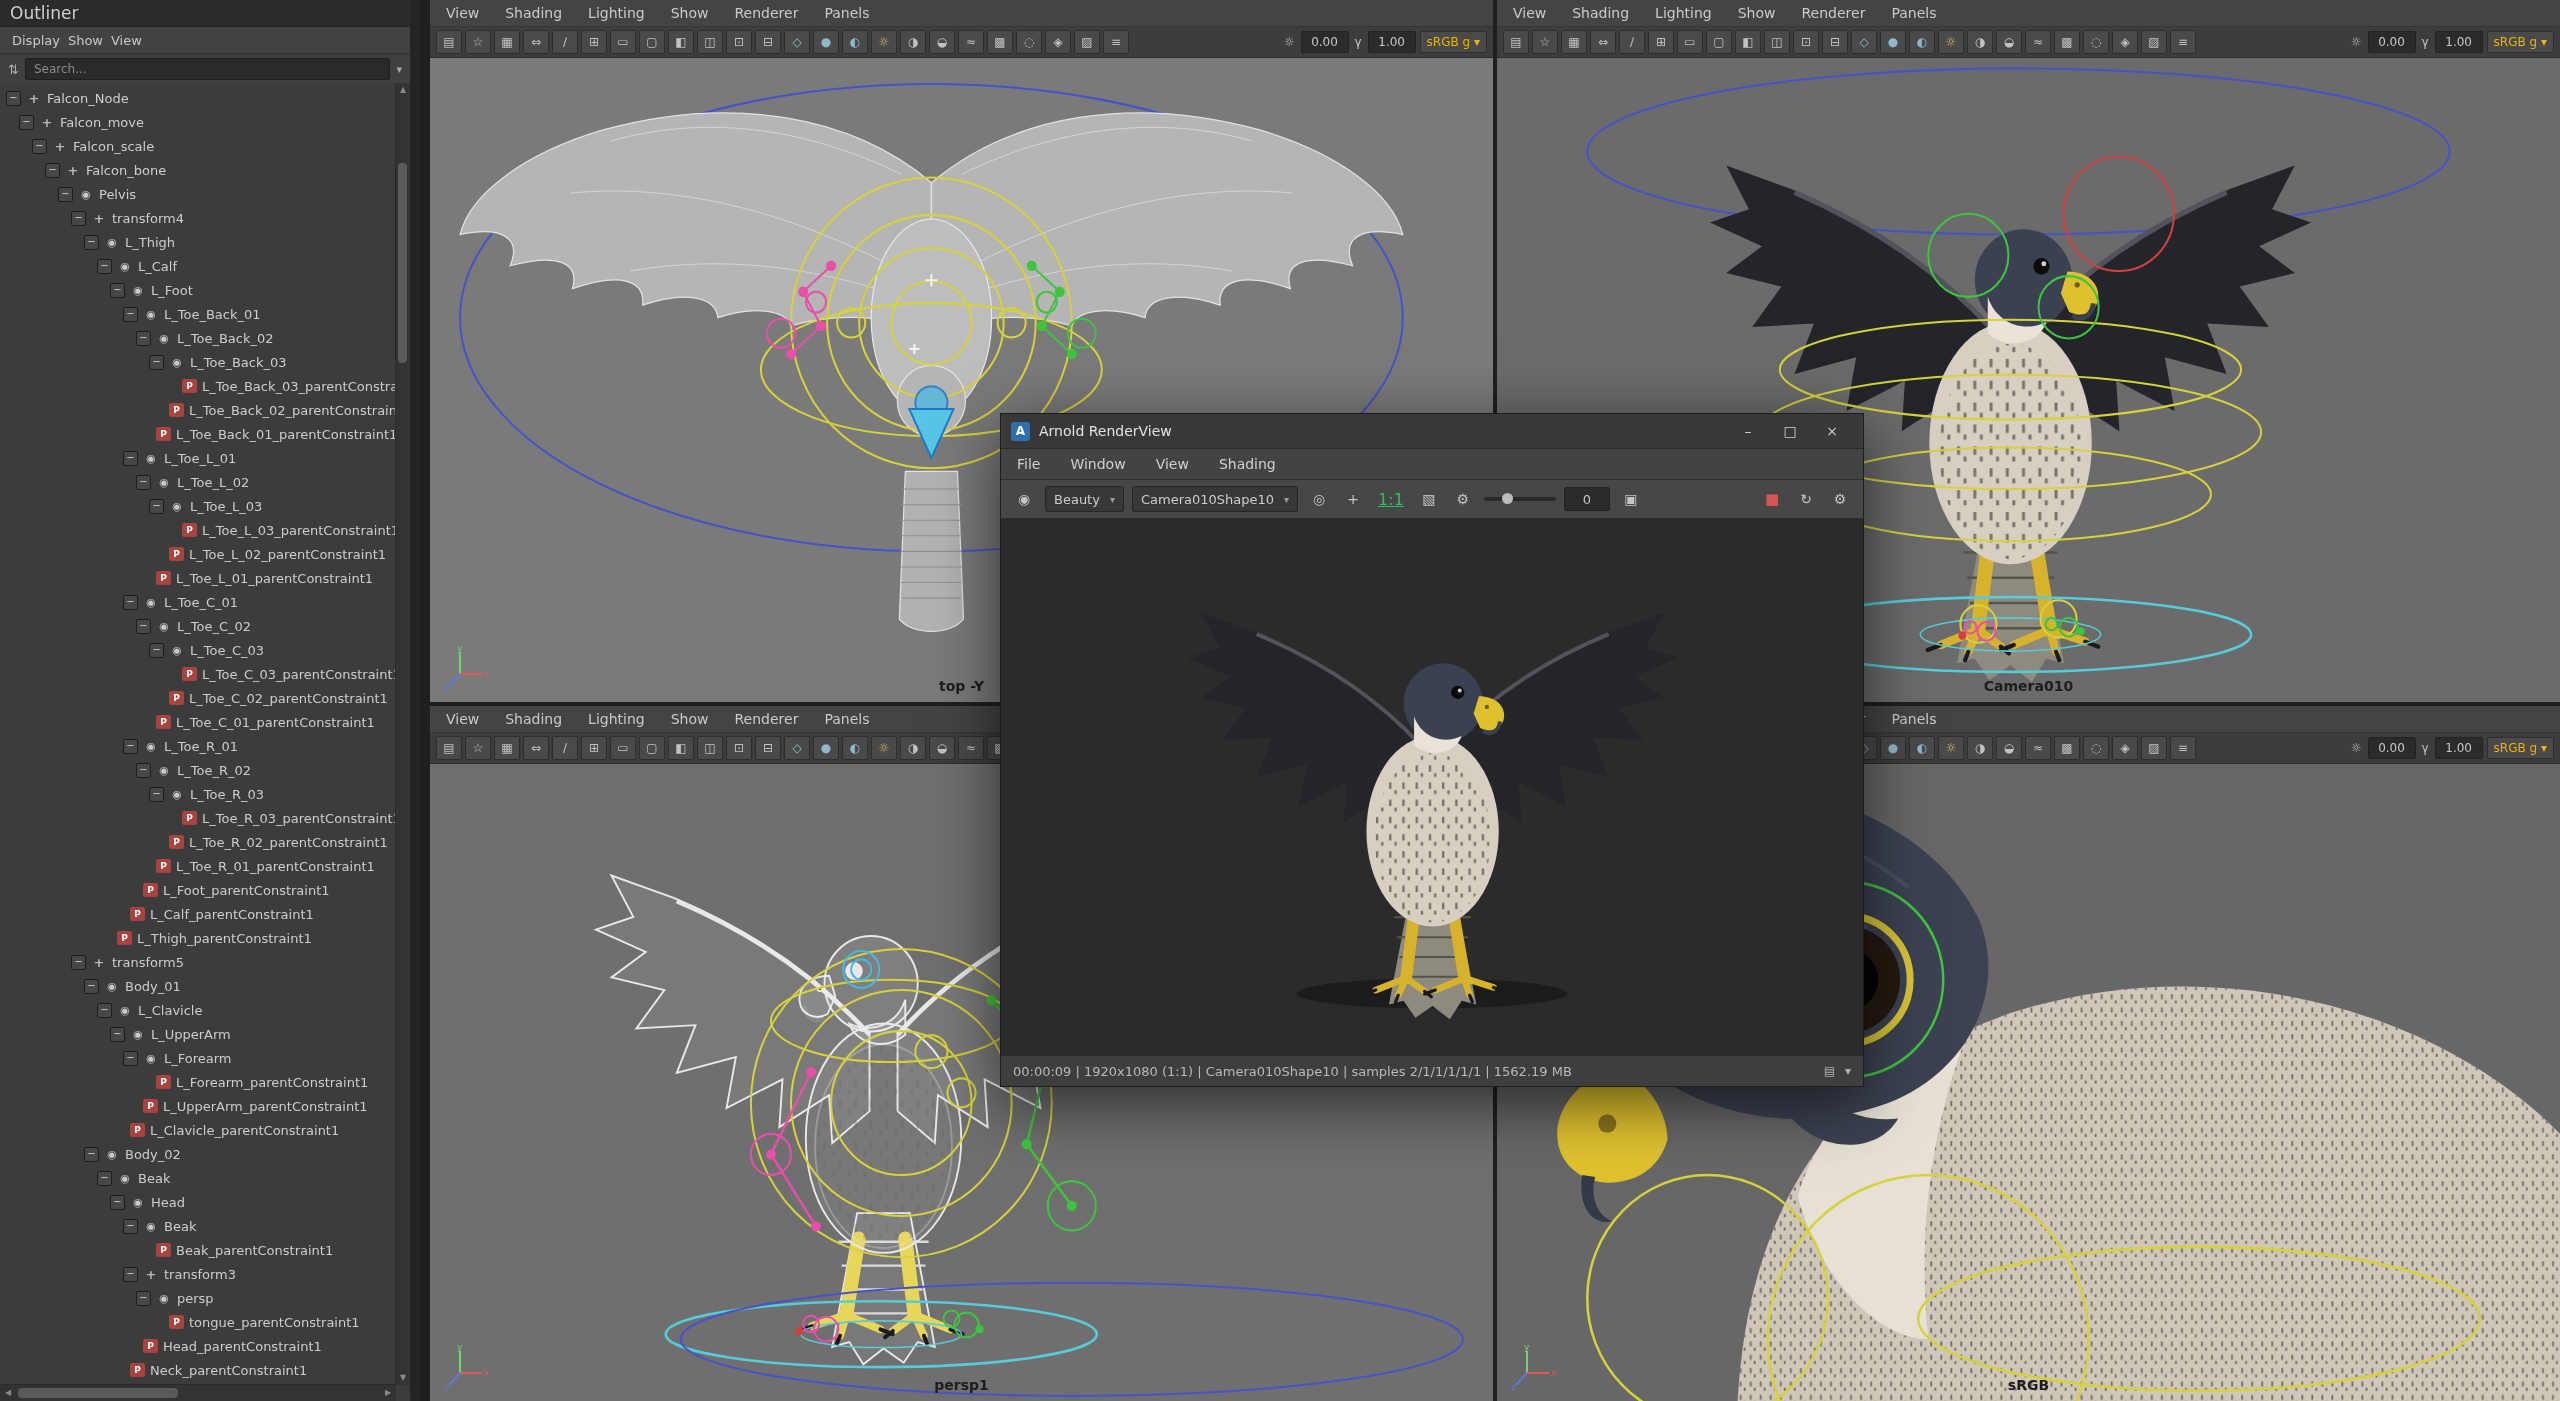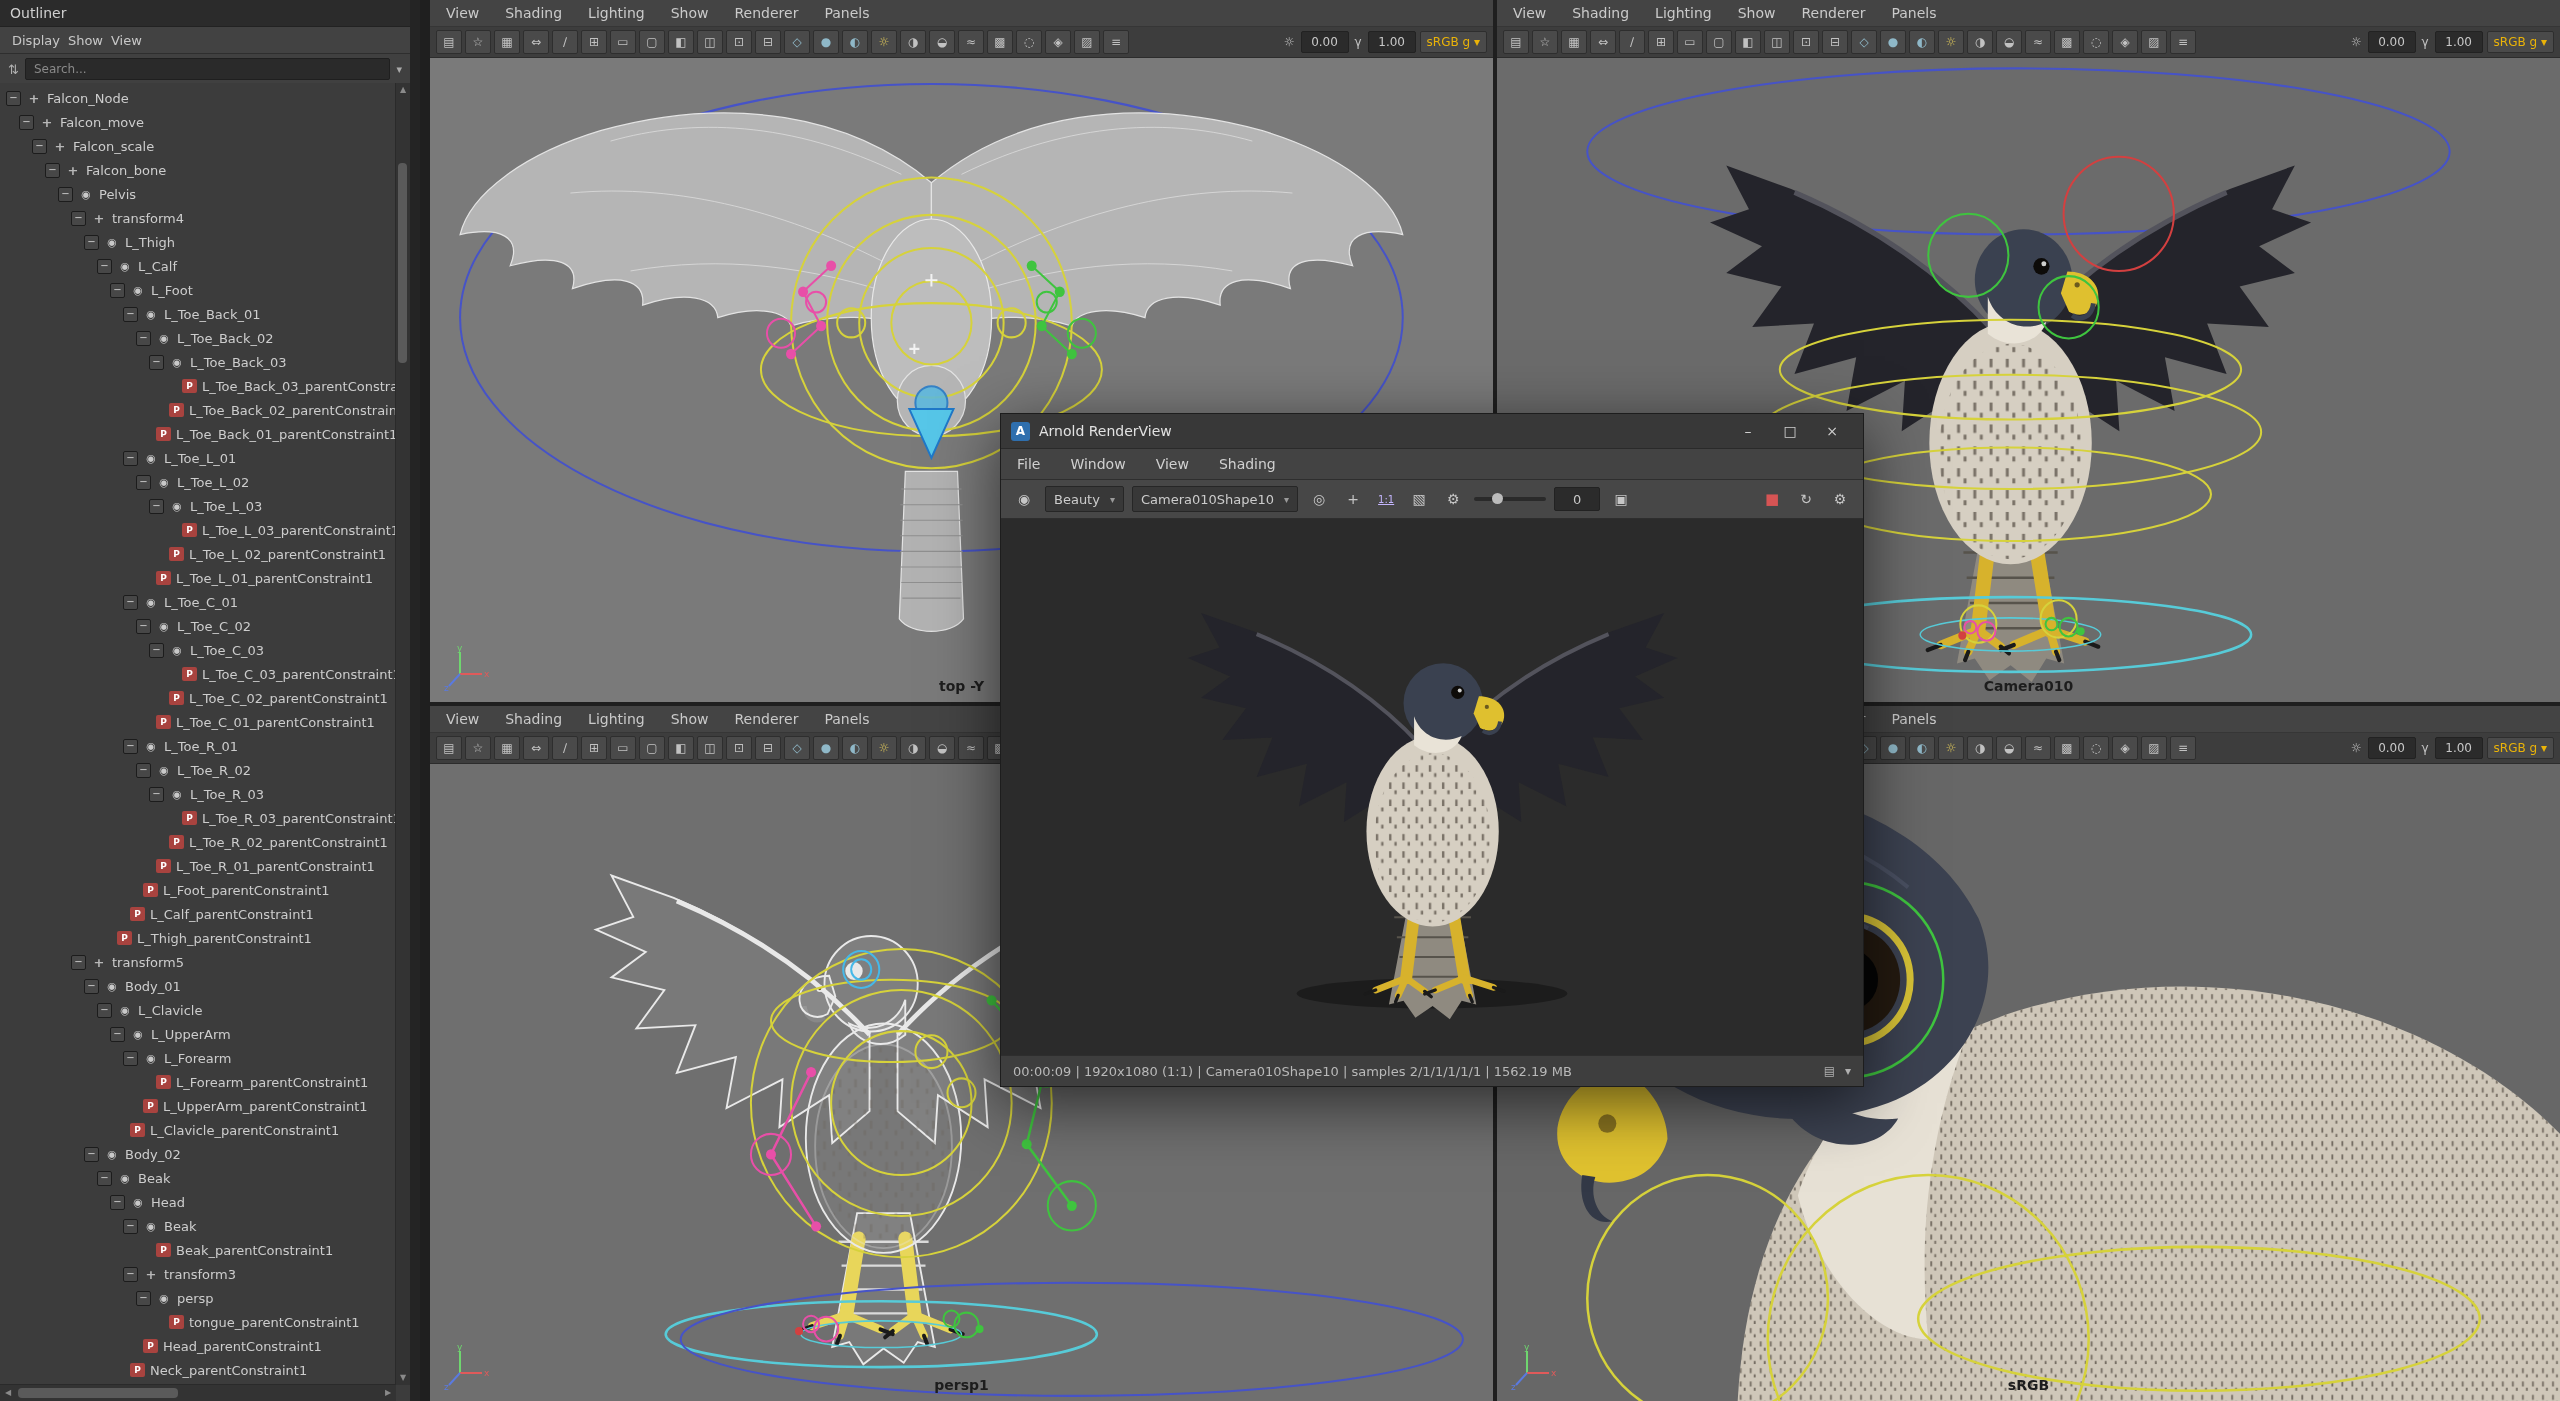--- a/index.html
+++ b/index.html
@@ -2,21 +2,21 @@
 <html><head>
 <meta charset="utf-8">
 <style>
   html,body{margin:0;padding:0;width:2560px;height:1401px;background:#1f1f1f;overflow:hidden;
     font-family:"DejaVu Sans","Liberation Sans",sans-serif;}
   #app{position:relative;width:2560px;height:1401px;}
 
   
   #outliner{position:absolute;left:0;top:0;width:420px;height:1401px;background:#3c3c3c;
     border-right:10px solid #242424;box-sizing:border-box;}
-  .ol-title{height:26px;background:#2b2b2b;color:#cfcfcf;font-size:14px;display:flex;align-items:center;
+  .ol-title{height:26px;background:#2b2b2b;color:#cfcfcf;font-size:17px;display:flex;align-items:center;
     padding:0 10px;border-bottom:1px solid #222;}
   .ol-menu{height:26px;background:#424242;display:flex;align-items:center;gap:8px;padding:0 12px;
     color:#c8c8c8;font-size:13px;border-bottom:1px solid #2e2e2e;}
   .ol-search{height:30px;background:#404040;display:flex;align-items:center;gap:6px;padding:0 8px;
     border-bottom:1px solid #2e2e2e;}
   .ol-search .sicon{color:#b0b0b0;font-size:13px;}
   .ol-search input{flex:1;height:20px;background:#2a2a2a;border:1px solid #1f1f1f;border-radius:2px;
     color:#cccccc;font-size:12px;padding:0 8px;outline:none;font-family:inherit;}
   .ol-search input::placeholder{color:#8a8a8a;}
   .ol-search .schev{color:#aaaaaa;font-size:11px;}
@@ -74,21 +74,21 @@
   .aw-menu{height:30px;background:#434343;display:flex;align-items:center;gap:30px;padding:0 16px;color:#d0d0d0;
     font-size:14px;border-bottom:1px solid #2e2e2e;}
   .aw-toolbar{height:38px;background:#474747;display:flex;align-items:center;gap:8px;padding:0 10px;
     border-bottom:1px solid #2e2e2e;}
   .aw-icon{width:26px;height:24px;display:flex;align-items:center;justify-content:center;color:#c6c6c6;font-size:14px;
     background:#474747;border-radius:2px;flex:none;}
   .aw-icon.red{color:#d65454;font-size:15px;}
   .aw-select{height:24px;background:#383838;border:1px solid #262626;border-radius:2px;color:#cccccc;font-size:13px;
     display:flex;align-items:center;gap:10px;padding:0 8px;white-space:nowrap;}
   .aw-select .chev{font-size:10px;color:#9a9a9a;}
-  .aw-ratio{color:#c4b5fd;font-size:10px;padding:0 4px;text-decoration:underline;}
+  .aw-ratio{color:#22c55e;font-size:16px;padding:0 4px;text-decoration:underline;}
   .aw-slider{width:72px;height:4px;background:#2a2a2a;border-radius:2px;position:relative;flex:none;}
   .aw-slider .thumb{position:absolute;left:18px;top:-4px;width:11px;height:11px;border-radius:50%;background:#bcbcbc;}
   .aw-num{width:44px;height:22px;background:#2b2b2b;border:1px solid #222222;border-radius:2px;color:#c8c8c8;
     font-size:13px;display:flex;align-items:center;justify-content:center;}
   .aw-rightgrp{margin-left:auto;display:flex;align-items:center;gap:8px;}
   .aw-render{flex:1;background:#2b2b2b;position:relative;overflow:hidden;}
   .aw-render svg{position:absolute;left:0;top:0;width:100%;height:100%;}
   .aw-status{height:30px;background:#3e3e3e;display:flex;align-items:center;gap:8px;padding:0 12px;color:#b9b9b9;
     font-size:13px;border-top:1px solid #2e2e2e;}
   .aw-status-right{margin-left:auto;display:flex;align-items:center;gap:10px;color:#b0b0b0;font-size:12px;}

